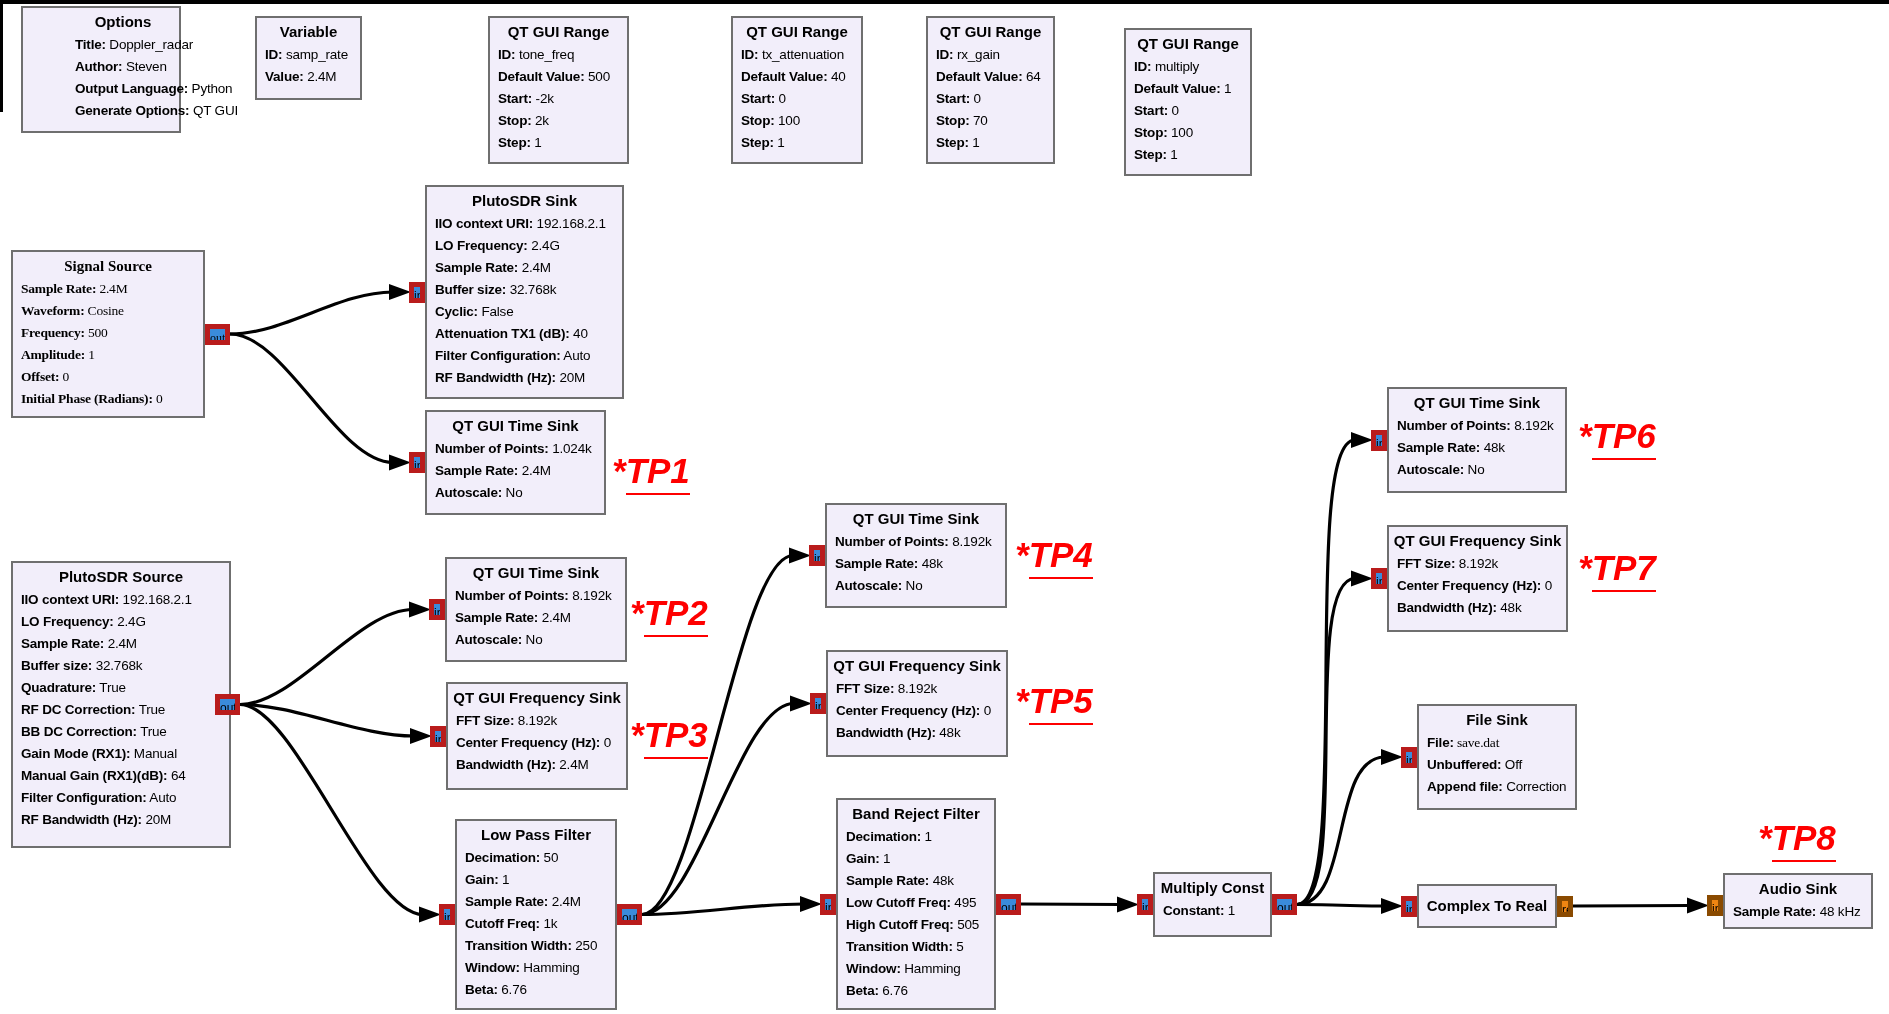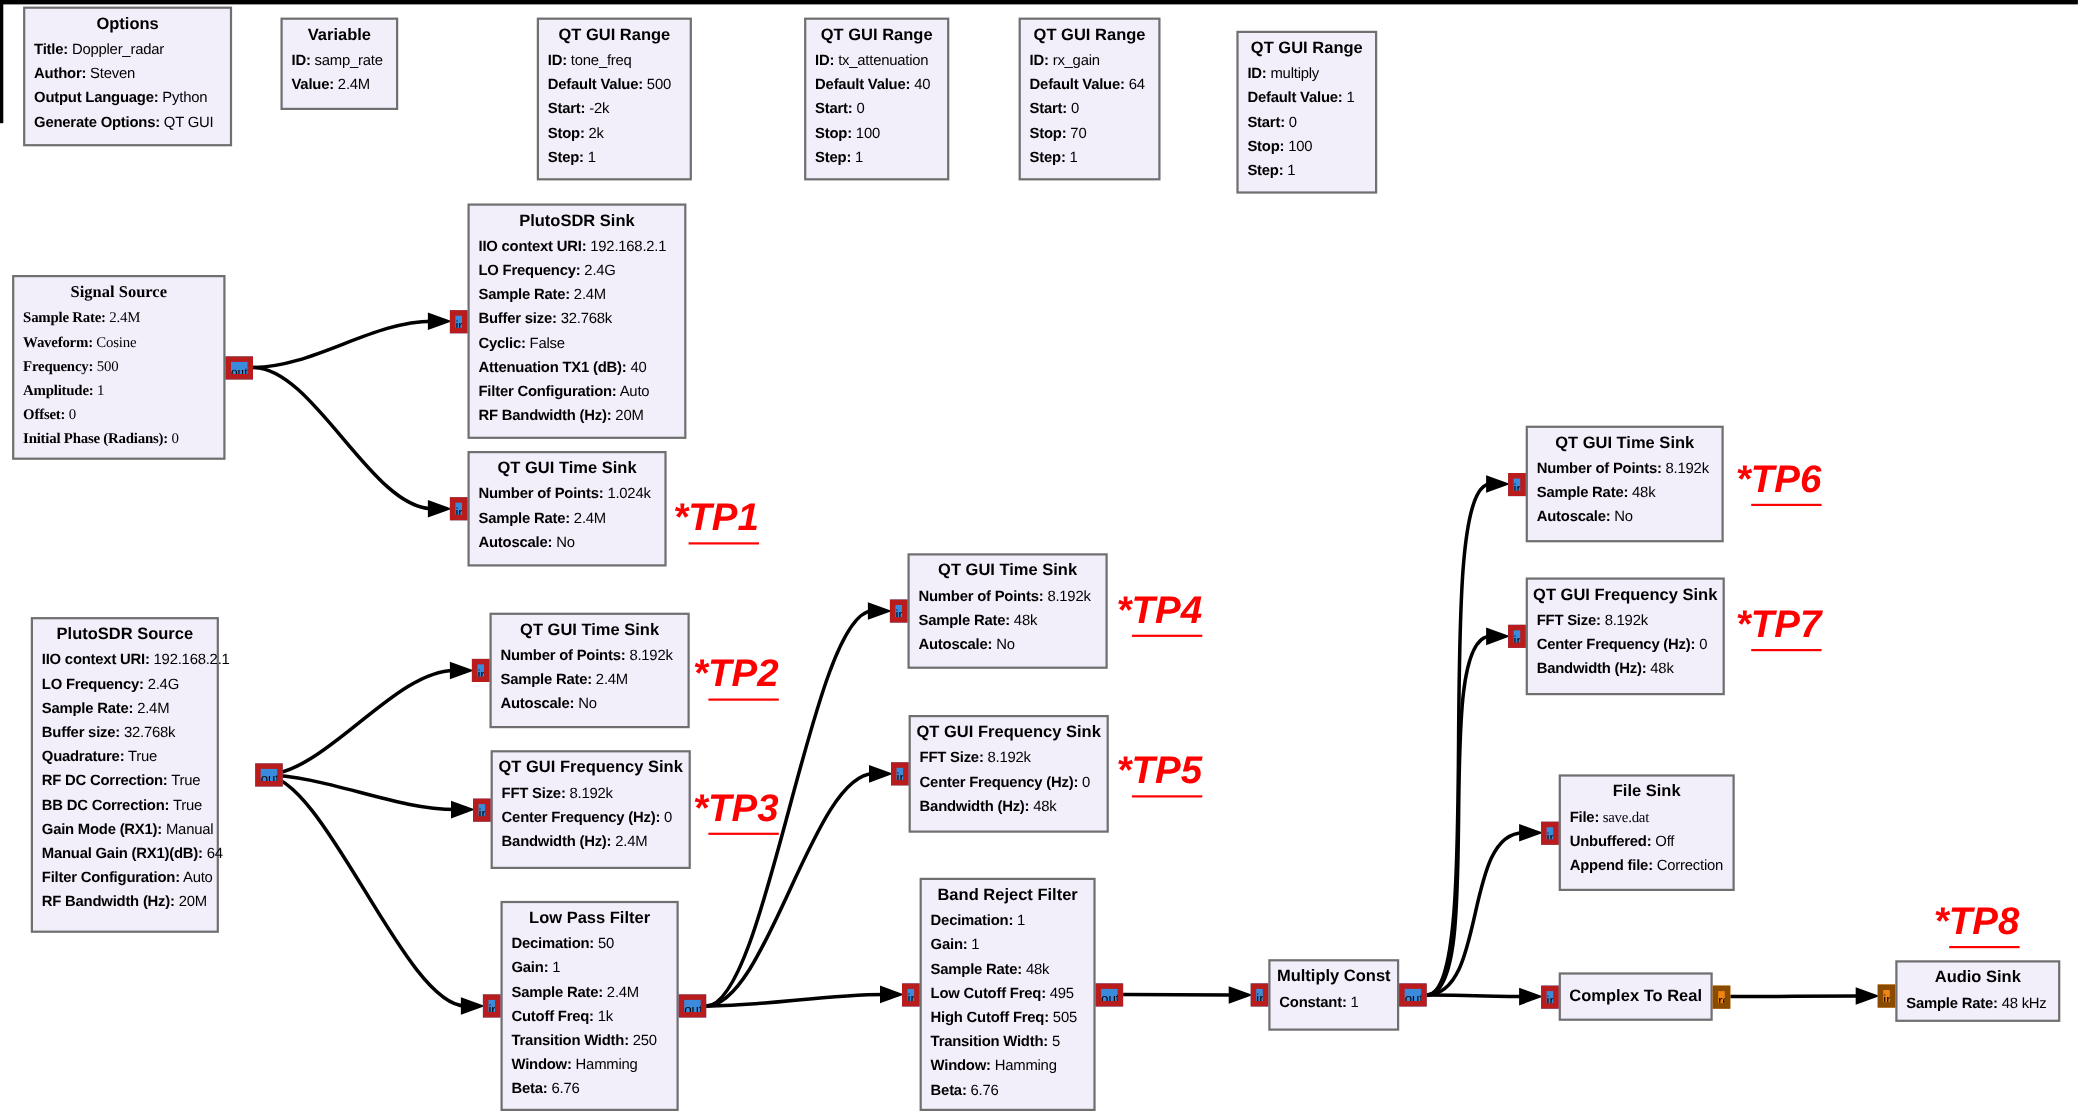--- a/index.html
+++ b/index.html
@@ -47,21 +47,21 @@
     <path d="M 1297 904.5 C 1352 904.5, 1330 757, 1385 757" fill="none" stroke="#000000" stroke-width="3.2"></path>
     <polygon points="1403,757 1381,749 1381,765" fill="#000000"></polygon>
     <path d="M 1297 904.5 C 1352 904.5, 1330 906, 1385 906" fill="none" stroke="#000000" stroke-width="3.2"></path>
     <polygon points="1403,906 1381,898 1381,914" fill="#000000"></polygon>
     <path d="M 1573 906 C 1628 906, 1636 905.5, 1691 905.5" fill="none" stroke="#000000" stroke-width="3.2"></path>
     <polygon points="1709,905.5 1687,897.5 1687,913.5" fill="#000000"></polygon>
   </svg>
 <div id="canvas">
     <div class="edge" style="left: 0px; top: 0px; width: 1889px; height: 4px;"></div>
     <div class="edge" style="left: 0px; top: 0px; width: 3px; height: 112px;"></div>
-    <div class="block" style="left: 21px; top: 6px; width: 190px; height: 127px;">
+    <div class="block" style="left: 21px; top: 6px; width: 160px; height: 127px; padding-left: 44px;">
       <div class="block-title">Options</div>
       <div class="block-row"><span class="lbl">Title:</span><span style="white-space: pre;"> Doppler_radar</span></div>
       <div class="block-row"><span class="lbl">Author:</span><span style="white-space: pre;"> Steven</span></div>
       <div class="block-row"><span class="lbl">Output Language:</span><span style="white-space: pre;"> Python</span></div>
       <div class="block-row"><span class="lbl">Generate Options:</span><span style="white-space: pre;"> QT GUI</span></div>
     </div>
     <div class="block" style="left: 255px; top: 16px; width: 107px; height: 84px;">
       <div class="block-title">Variable</div>
       <div class="block-row"><span class="lbl">ID:</span><span style="white-space: pre;"> samp_rate</span></div>
       <div class="block-row"><span class="lbl">Value:</span><span style="white-space: pre;"> 2.4M</span></div>
@@ -120,21 +120,21 @@
       <div class="block-row"><span class="lbl">RF Bandwidth (Hz):</span><span style="white-space: pre;"> 20M</span></div>
       <div class="port blue" style="left: -18px; top: 94.5px; width: 16px; height: 21px;">in</div>
     </div>
     <div class="block" style="left: 425px; top: 410px; width: 181px; height: 105px;">
       <div class="block-title">QT GUI Time Sink</div>
       <div class="block-row"><span class="lbl">Number of Points:</span><span style="white-space: pre;"> 1.024k</span></div>
       <div class="block-row"><span class="lbl">Sample Rate:</span><span style="white-space: pre;"> 2.4M</span></div>
       <div class="block-row"><span class="lbl">Autoscale:</span><span style="white-space: pre;"> No</span></div>
       <div class="port blue" style="left: -18px; top: 40px; width: 16px; height: 21px;">in</div>
     </div>
-    <div class="block" style="left: 28px; top: 561px; width: 171px; height: 287px;">
+    <div class="block" style="left: 11px; top: 561px; width: 220px; height: 287px;">
       <div class="block-title">PlutoSDR Source</div>
       <div class="block-row"><span class="lbl">IIO context URI:</span><span style="white-space: pre;"> 192.168.2.1</span></div>
       <div class="block-row"><span class="lbl">LO Frequency:</span><span style="white-space: pre;"> 2.4G</span></div>
       <div class="block-row"><span class="lbl">Sample Rate:</span><span style="white-space: pre;"> 2.4M</span></div>
       <div class="block-row"><span class="lbl">Buffer size:</span><span style="white-space: pre;"> 32.768k</span></div>
       <div class="block-row"><span class="lbl">Quadrature:</span><span style="white-space: pre;"> True</span></div>
       <div class="block-row"><span class="lbl">RF DC Correction:</span><span style="white-space: pre;"> True</span></div>
       <div class="block-row"><span class="lbl">BB DC Correction:</span><span style="white-space: pre;"> True</span></div>
       <div class="block-row"><span class="lbl">Gain Mode (RX1):</span><span style="white-space: pre;"> Manual</span></div>
       <div class="block-row"><span class="lbl">Manual Gain (RX1)(dB):</span><span style="white-space: pre;"> 64</span></div>

